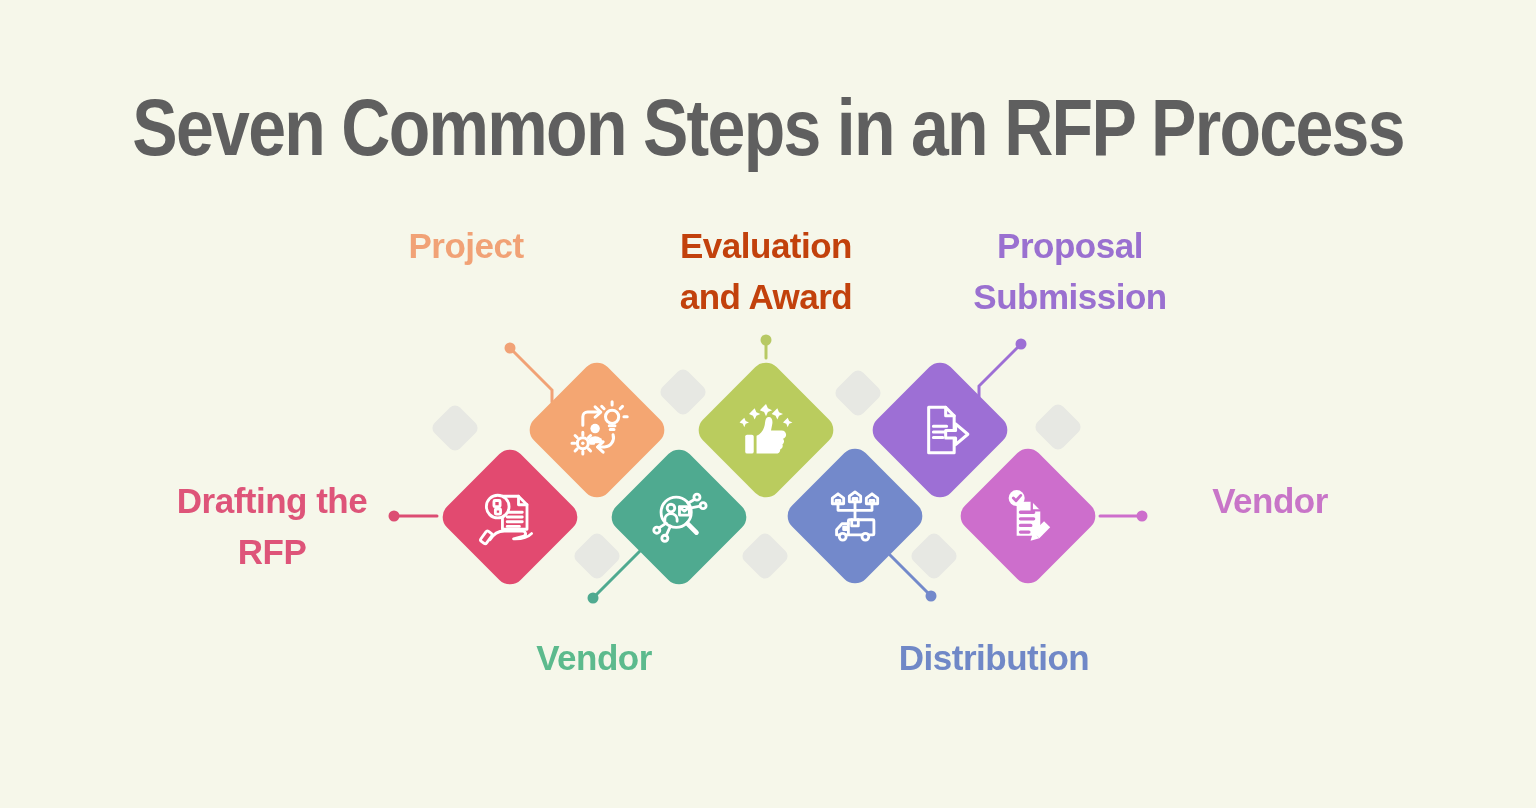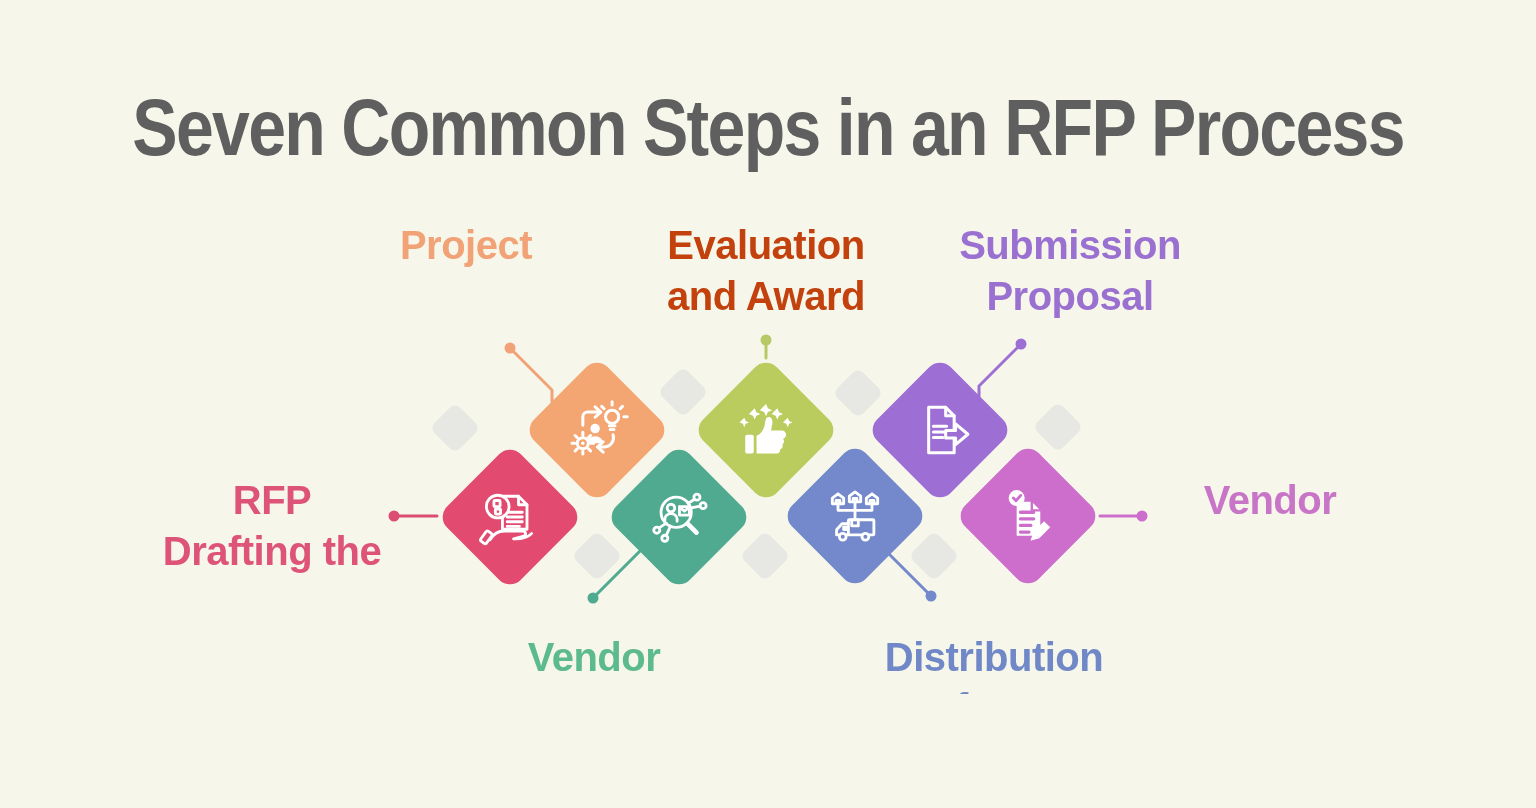--- a/index.html
+++ b/index.html
@@ -24,21 +24,21 @@
   }
   .icon-wrap{
     position:absolute;inset:0;display:flex;align-items:center;justify-content:center;
     transform:rotate(-45deg);
   }
   .c-pink{background:#e24a70}.c-orange{background:#f4a672}.c-teal{background:#4faa90}
   .c-lime{background:#bacc5e}.c-blue{background:#7389cb}.c-purple{background:#9d6fd5}
   .c-magenta{background:#cd6ecc}
   .step-label{
     position:absolute;width:340px;transform:translateX(-50%);
-    text-align:center;font-size:40px;font-weight:bold;line-height:51px;
+    text-align:center;font-size:35px;font-weight:bold;line-height:51px;
     letter-spacing:-0.5px;white-space:nowrap;
   }
   .t-pink{color:#de5479}.t-orange{color:#f1a276}.t-teal{color:#5cba8d}
   .t-lime{color:#c2410c}.t-blue{color:#7088c7}.t-purple{color:#9a70d0}
   .t-magenta{color:#c875c8}
 </style>
 </head>
 <body>
 
 <div class="canvas">
@@ -195,38 +195,38 @@
         <g stroke="#cd6ecc" fill="none" stroke-width="3.5" stroke-linecap="round">
           <path d="M40 21 v9 h9" stroke-width="2.5"></path>
           <path d="M28 32 h14 M28 39 h14 M28 46 h11 M28 53 h9"></path>
           <path d="M20.5 17 l2.8 2.8 5 -5.6" stroke-width="3" stroke-linejoin="round"></path>
         </g>
       </svg>
     </div>
   </div>
 
   <div class="step-label t-pink" style="left:272px;top:475px">
+    <div>Drafting the</div>
     <div>RFP</div>
-    <div>Drafting the</div>
   </div>
   <div class="step-label t-orange" style="left:466px;top:220px">
     <div>Project</div>
   </div>
   <div class="step-label t-teal" style="left:594px;top:632px">
     <div>Vendor</div>
   </div>
   <div class="step-label t-lime" style="left:766px;top:220px">
     <div>Evaluation</div>
     <div>and Award</div>
   </div>
   <div class="step-label t-blue" style="left:994px;top:632px">
     <div>Distribution</div>
     <div>of RFP</div>
   </div>
   <div class="step-label t-purple" style="left:1070px;top:220px">
+    <div>Proposal</div>
     <div>Submission</div>
-    <div>Proposal</div>
   </div>
   <div class="step-label t-magenta" style="left:1270px;top:475px">
     <div>Vendor</div>
   </div>
 
 </div>
 
 </body></html>

